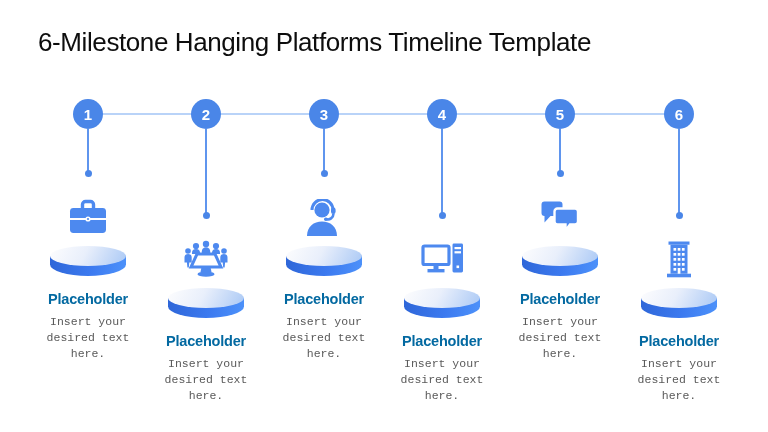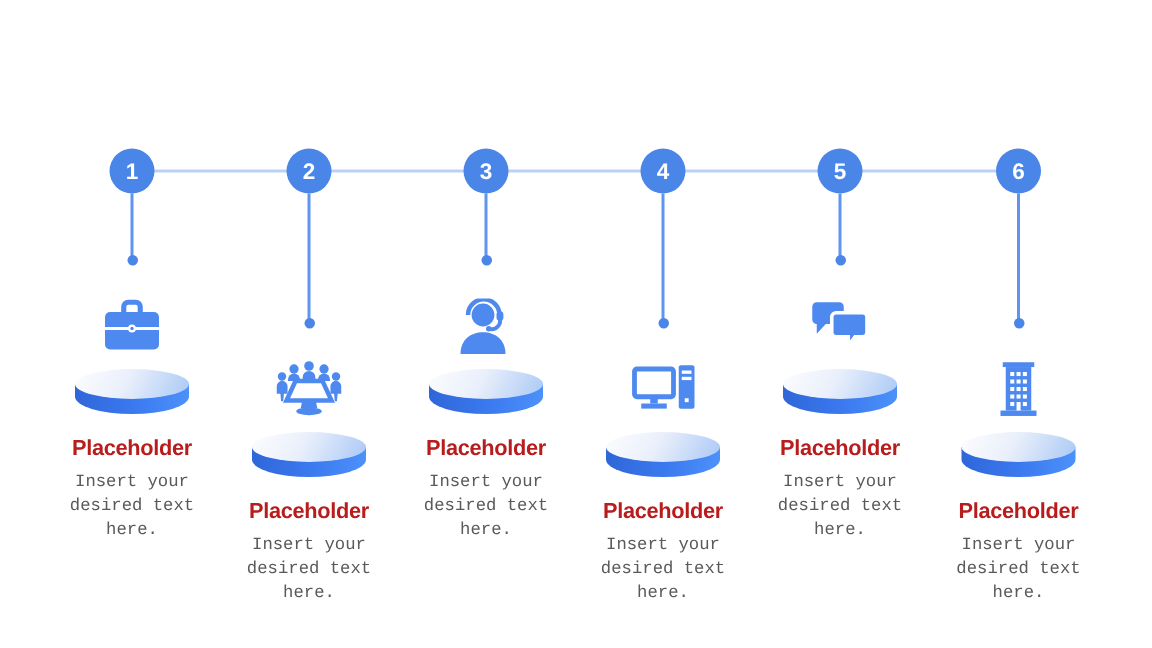--- a/index.html
+++ b/index.html
@@ -42,34 +42,35 @@
   .platform-side {
     position:absolute; left:0; top:10px; width:76px; height:20px;
     border-radius:0 0 50% 50% / 0 0 58% 58%;
     background:linear-gradient(97deg,#2e66d8 0%,#3c7af0 55%,#4d92fa 100%);
   }
   .platform-top {
     position:absolute; left:0; top:0; width:76px; height:20px; border-radius:50%;
     background:linear-gradient(118deg,#fdfdfe 0%,#e9effb 45%,#a9c8f5 100%);
   }
   .heading {
-    margin:15px 0 0 0; font-size:14.5px; font-weight:700; color:#b91c1c;
+    margin:15px 0 0 0; font-size:14.5px; font-weight:700; color:#0369a1;
     letter-spacing:-0.2px;
   }
   .desc {
     margin:7px 0 0 0; width:94px; text-align:center;
     font-size:11.5px; line-height:1.4; color:#5a5a5a;font-family:Liberation Mono, monospace;
   }
   .icon-svg { display:block; }
 </style>
 </head>
 <body>
 
 <div class="slide">
 
+  <h1 class="slide-title">6-Milestone Hanging Platforms Timeline Template</h1>
 
   <div class="connector-line"></div>
 
   <div class="milestone m0 m-high">
     <div class="num-circle">1</div>
     <div class="hang-line"></div>
     <div class="hang-dot"></div>
     <div class="icon-wrap">
       <svg class="icon-svg" width="40" height="37" viewBox="0 0 40 37">
         <path d="M14.5 9 V5.5 a3 3 0 0 1 3-3 h5 a3 3 0 0 1 3 3 V9" fill="none" stroke="#4d89ef" stroke-width="3.4"></path>

